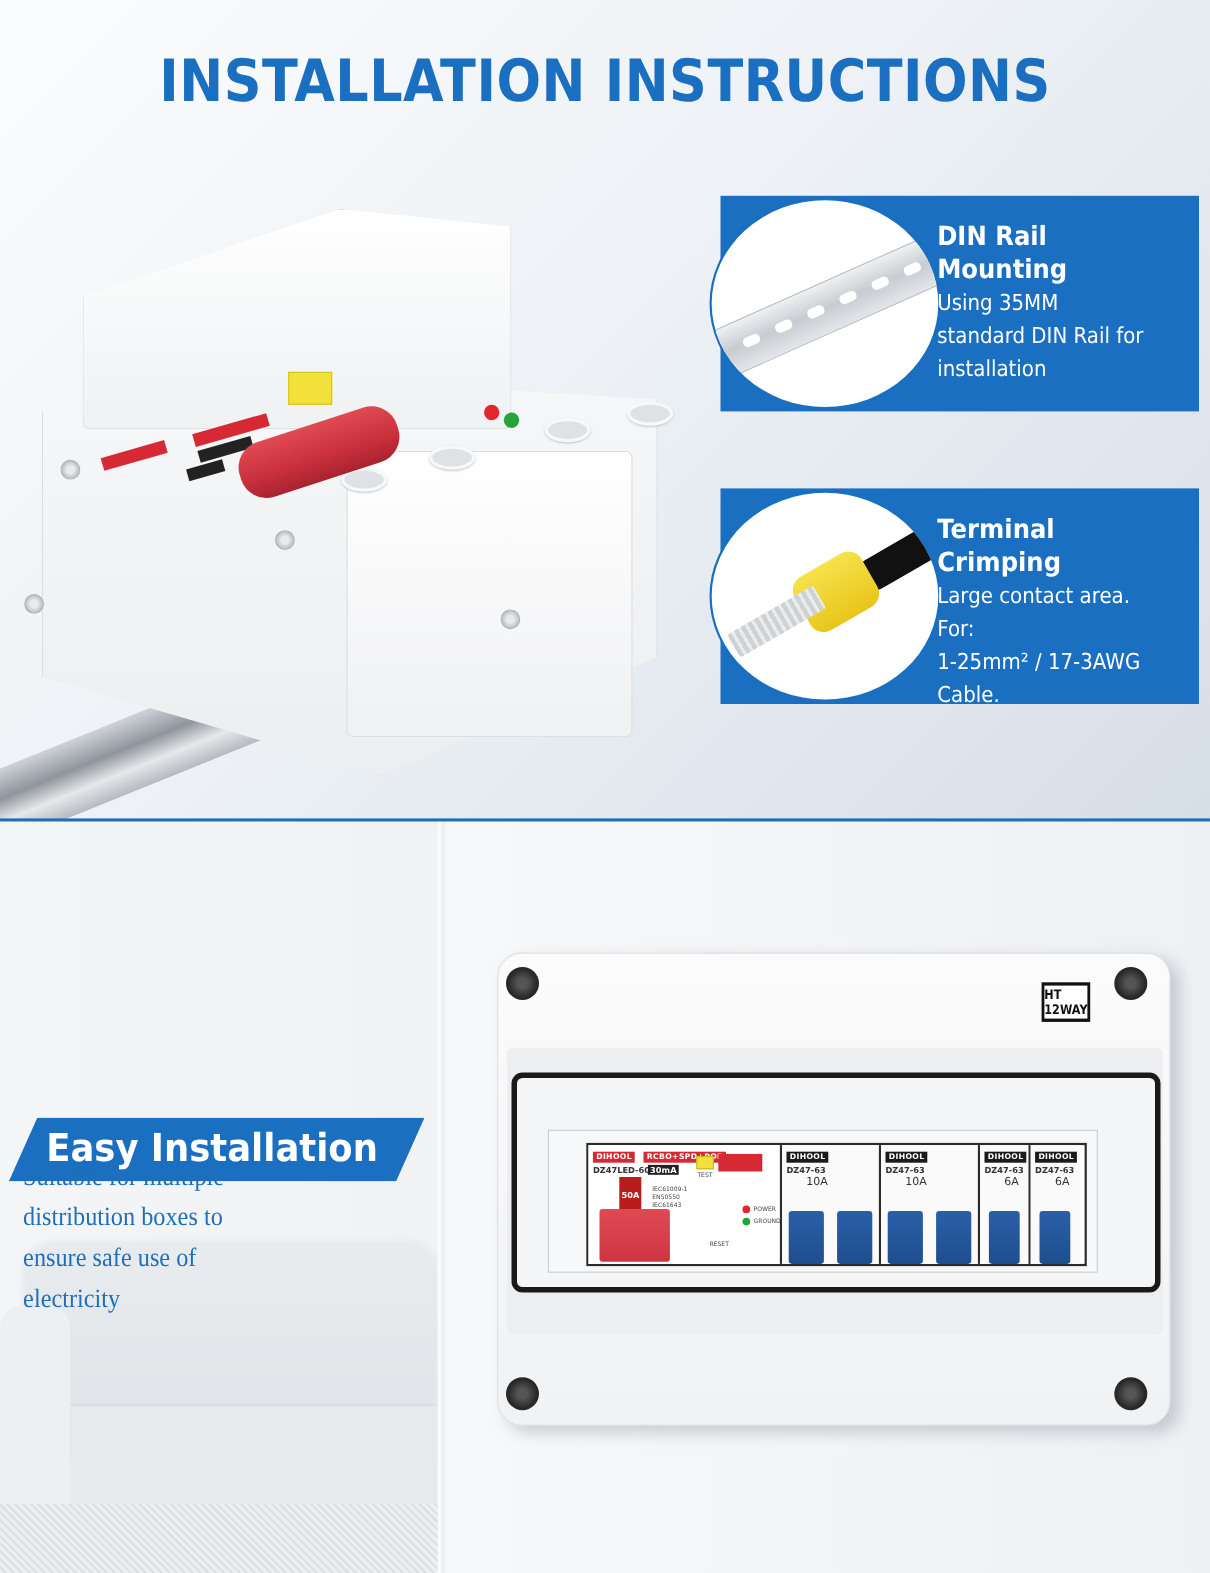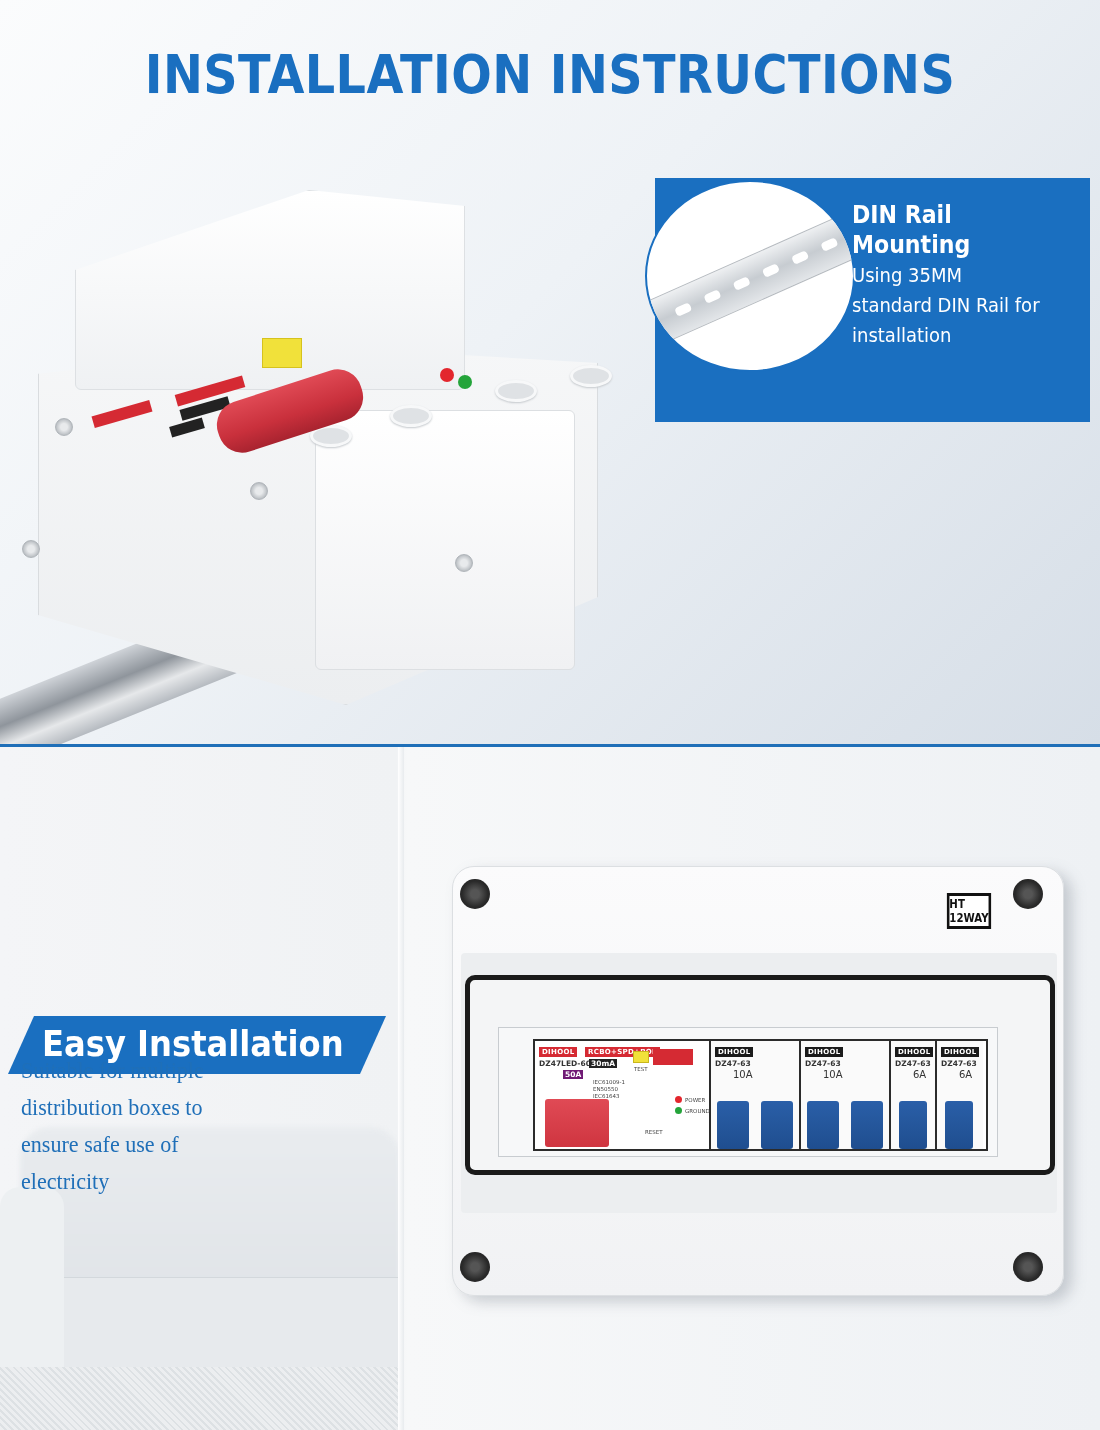--- a/index.html
+++ b/index.html
@@ -55,21 +55,21 @@
     border-radius: 24px; transform: rotate(-18deg);
   }
   .test-btn { position: absolute; left: 262px; top: 18px; width: 40px; height: 30px; background: #f1e13a; border: 1px solid #d6c21d; }
   .label-red { position: absolute; background: #d52a33; height: 12px; }
   .label-dark { position: absolute; background: #222; height: 11px; }
   .led-red { position: absolute; left: 440px; top: 50px; width: 14px; height: 14px; border-radius: 50%; background: #e3262d; }
   .led-green { position: absolute; left: 458px; top: 56px; width: 14px; height: 14px; border-radius: 50%; background: #24a43a; }
 
   
   .card {
-    position: absolute; left: 655px; width: 435px; height: 244px;
+    position: absolute; left: 655px; width: 435px; height: 196px;
     background: #1a6fc0;
   }
   .card-1 { top: 178px; }
   .card-2 { top: 444px; }
   .card-circle {
     position: absolute; left: -10px; top: 2px; width: 210px; height: 192px;
     border-radius: 50%; background: #ffffff; border: 2px solid #1a6fc0;
     overflow: hidden;
   }
   .card-text { position: absolute; left: 197px; top: 22px; width: 236px; color: #ffffff; }
@@ -206,20 +206,35 @@
     </div>
     <div class="card-text">
       <div class="card-title">DIN Rail</div>
       <div class="card-title">Mounting</div>
       <div class="card-desc">Using 35MM</div>
       <div class="card-desc">standard DIN Rail for</div>
       <div class="card-desc">installation</div>
     </div>
   </div>
 
+  <div class="card card-2">
+    <div class="card-circle">
+      <div class="wire"></div>
+      <div class="ferrule-yellow"></div>
+      <div class="ferrule-pin"></div>
+    </div>
+    <div class="card-text">
+      <div class="card-title">Terminal</div>
+      <div class="card-title">Crimping</div>
+      <div class="card-desc">Large contact area.</div>
+      <div class="card-desc">For:</div>
+      <div class="card-desc">1-25mm² / 17-3AWG</div>
+      <div class="card-desc">Cable.</div>
+    </div>
+  </div>
 </section>
 
 <div class="divider"></div>
 
 <section class="bottom">
   <div class="sofa-back"></div>
   <div class="sofa-arm"></div>
   <div class="sofa-seat"></div>
   <div class="rug"></div>
   <div class="wall-edge"></div>
@@ -245,21 +260,21 @@
     <div class="gasket"></div>
     <div class="din-panel"></div>
 
     <div class="devices">
 
       <div class="dev dev-rcbo">
         <span class="brand brand-red">DIHOOL</span>
         <span class="brand brand-red" style="left:50px;">RCBO+SPD+POP</span>
         <span class="model">DZ47LED-60</span>
         <span class="model" style="left:54px;background:#222;color:#fff;padding:0 2px;">30mA</span>
-        <span class="model" style="left:28px;top:29px;background:#701a75;color:#fff;padding:0 2px;">50A</span>
+        <span class="model" style="left:28px;top:29px;background:#b91c1c;color:#fff;padding:12px 2px;">50A</span>
         <span class="tiny" style="left:58px;top:38px;">IEC61009-1</span>
         <span class="tiny" style="left:58px;top:45px;">EN50550</span>
         <span class="tiny" style="left:58px;top:52px;">IEC61643</span>
         <div class="test-yellow"></div>
         <span class="tiny" style="left:99px;top:25px;">TEST</span>
         <div class="spd-tag"></div>
         <div class="dot-red" style="left:140px;top:55px;"></div>
         <span class="tiny" style="left:150px;top:56px;">POWER</span>
         <div class="dot-green" style="left:140px;top:66px;"></div>
         <span class="tiny" style="left:150px;top:67px;">GROUND</span>

